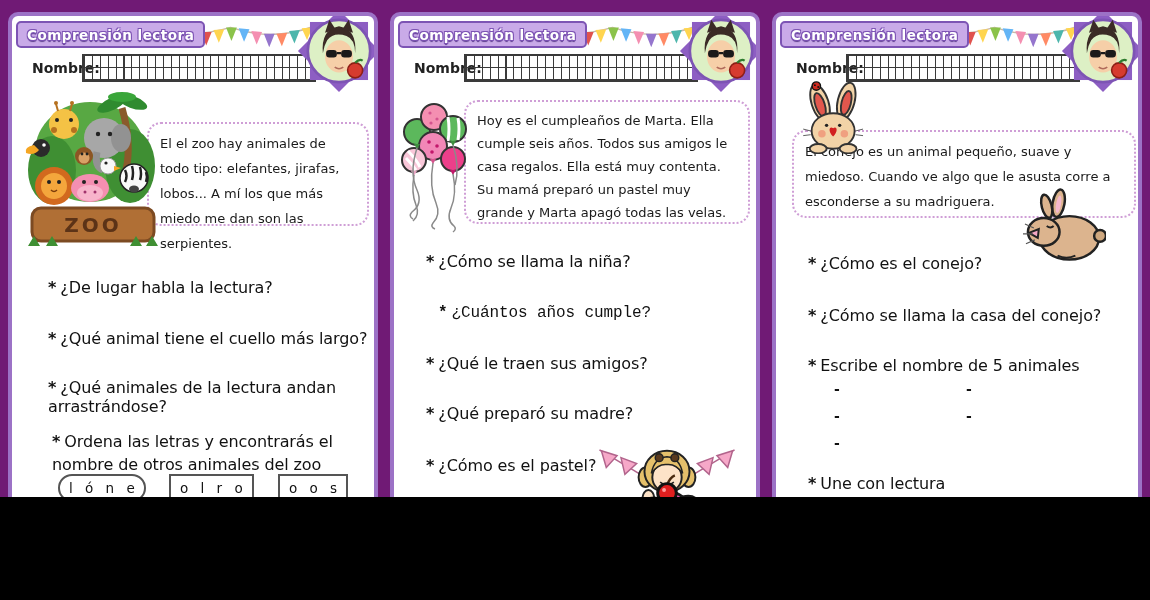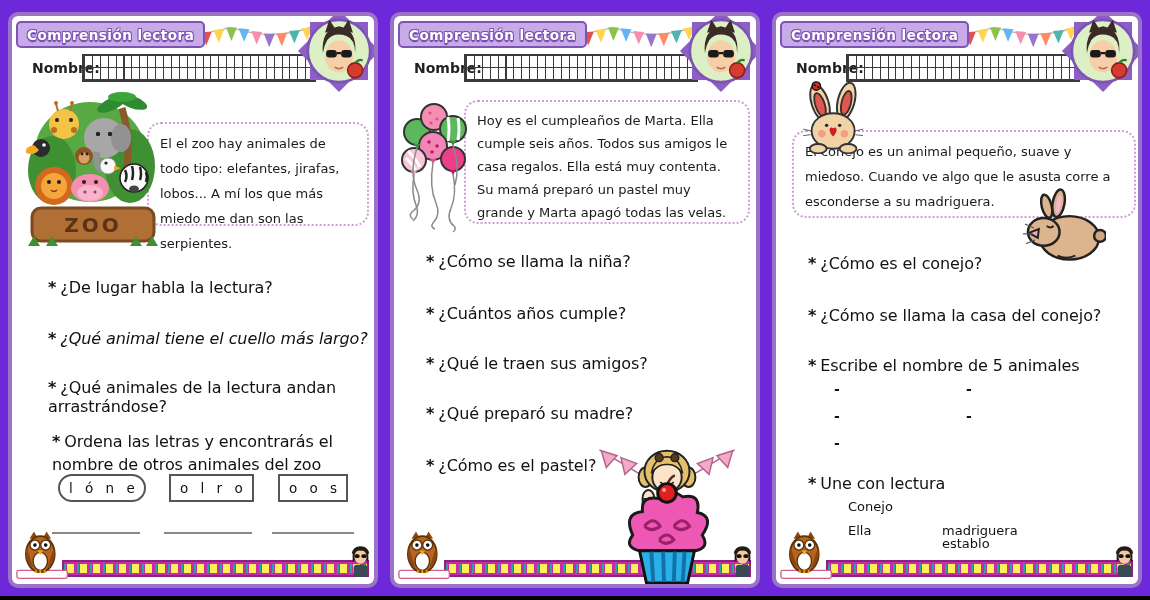--- a/index.html
+++ b/index.html
@@ -1,16 +1,16 @@
 <!DOCTYPE html>
 <html><head>
 <meta charset="utf-8">
 <style>
   html,body{margin:0;padding:0;background:#000;}
-  .canvas{position:relative;width:1150px;height:596px;background:#6d28d9;overflow:hidden;
+  .canvas{position:relative;width:1150px;height:497px;background:#701a75;overflow:hidden;
           font-family:"DejaVu Sans","Liberation Sans",sans-serif;}
   .page{position:absolute;top:12px;width:370px;height:576px;background:#fff;
         border:4px solid #9c72c6;border-radius:10px;box-sizing:border-box;overflow:hidden;}
   .page1{left:8px;} .page2{left:390px;} .page3{left:772px;}
 
   .badge{position:absolute;left:4px;top:5px;background:#c9aae8;border:2px solid #7d54b4;
          border-radius:5px;padding:2px 9px;z-index:3;}
   .badge span{font-size:13.5px;font-weight:bold;color:#fff;letter-spacing:.5px;
          text-shadow:-1px -1px 0 #7d54b4,1px -1px 0 #7d54b4,-1px 1px 0 #7d54b4,1px 1px 0 #7d54b4,0 2px 1px #5e3f8e;}
   .bunting{position:absolute;left:133px;top:6px;width:172px;height:36px;}
@@ -174,21 +174,21 @@
       <rect x="8" y="118" width="122" height="33" rx="9" fill="#b06f35" stroke="#7c4a22" stroke-width="3"></rect>
       <text x="69" y="142" text-anchor="middle" font-size="20" font-weight="bold" fill="#5c3317" letter-spacing="3">ZOO</text>
       <path d="M4,156 l6,-10 6,10 M22,156 l6,-10 6,10 M106,156 l6,-10 6,10 M122,156 l6,-10 6,10" fill="#3f8f33"></path>
     </svg>
 
     <div class="pbox lh25" style="left:135px;top:106px;width:222px;height:104px;">El el zoo hay animales de todo tipo: elefantes, jirafas, lobos... A mí los que más miedo me dan son las serpientes.</div>
 
     <div class="q" style="left:36px;top:262px;">
       <span class="b">*</span><span>¿De lugar habla la lectura?</span>
     </div>
-    <div class="q" style="left:36px;top:313px;font-style:italic;">
+    <div class="q" style="left:36px;top:313px;">
       <span class="b">*</span><span>¿Qué animal tiene el cuello más largo?</span>
     </div>
     <div class="q" style="left:36px;top:362px;">
       <span class="b">*</span><span>¿Qué animales de la lectura andan arrastrándose?</span>
     </div>
     <div class="q" style="left:40px;top:414px;width:314px;line-height:23px;">
       <span class="b">*</span><span>Ordena las letras y encontrarás el nombre de otros animales del zoo</span>
     </div>
 
     <div class="lbox" style="left:46px;top:458px;border-radius:14px;">l ó n e</div>
@@ -249,21 +249,21 @@
         <path d="M14,79 q-3,18 2,30 q4,10 -3,16"></path>
         <path d="M53,49 q7,22 2,40"></path>
       </g>
     </svg>
 
     <div class="pbox lh23" style="left:70px;top:84px;width:286px;height:124px;">Hoy es el cumpleaños de Marta. Ella cumple seis años. Todos sus amigos le casa regalos. Ella está muy contenta. Su mamá preparó un pastel muy grande y Marta apagó todas las velas.</div>
 
     <div class="q" style="left:32px;top:236px;">
       <span class="b">*</span><span>¿Cómo se llama la niña?</span>
     </div>
-    <div class="q" style="left:32px;top:288px;">
+    <div class="q" style="left:44px;top:288px;font-family:Liberation Mono, monospace;">
       <span class="b">*</span><span>¿Cuántos años cumple?</span>
     </div>
     <div class="q" style="left:32px;top:338px;">
       <span class="b">*</span><span>¿Qué le traen sus amigos?</span>
     </div>
     <div class="q" style="left:32px;top:388px;">
       <span class="b">*</span><span>¿Qué preparó su madre?</span>
     </div>
     <div class="q" style="left:32px;top:440px;">
       <span class="b">*</span><span>¿Cómo es el pastel?</span>

